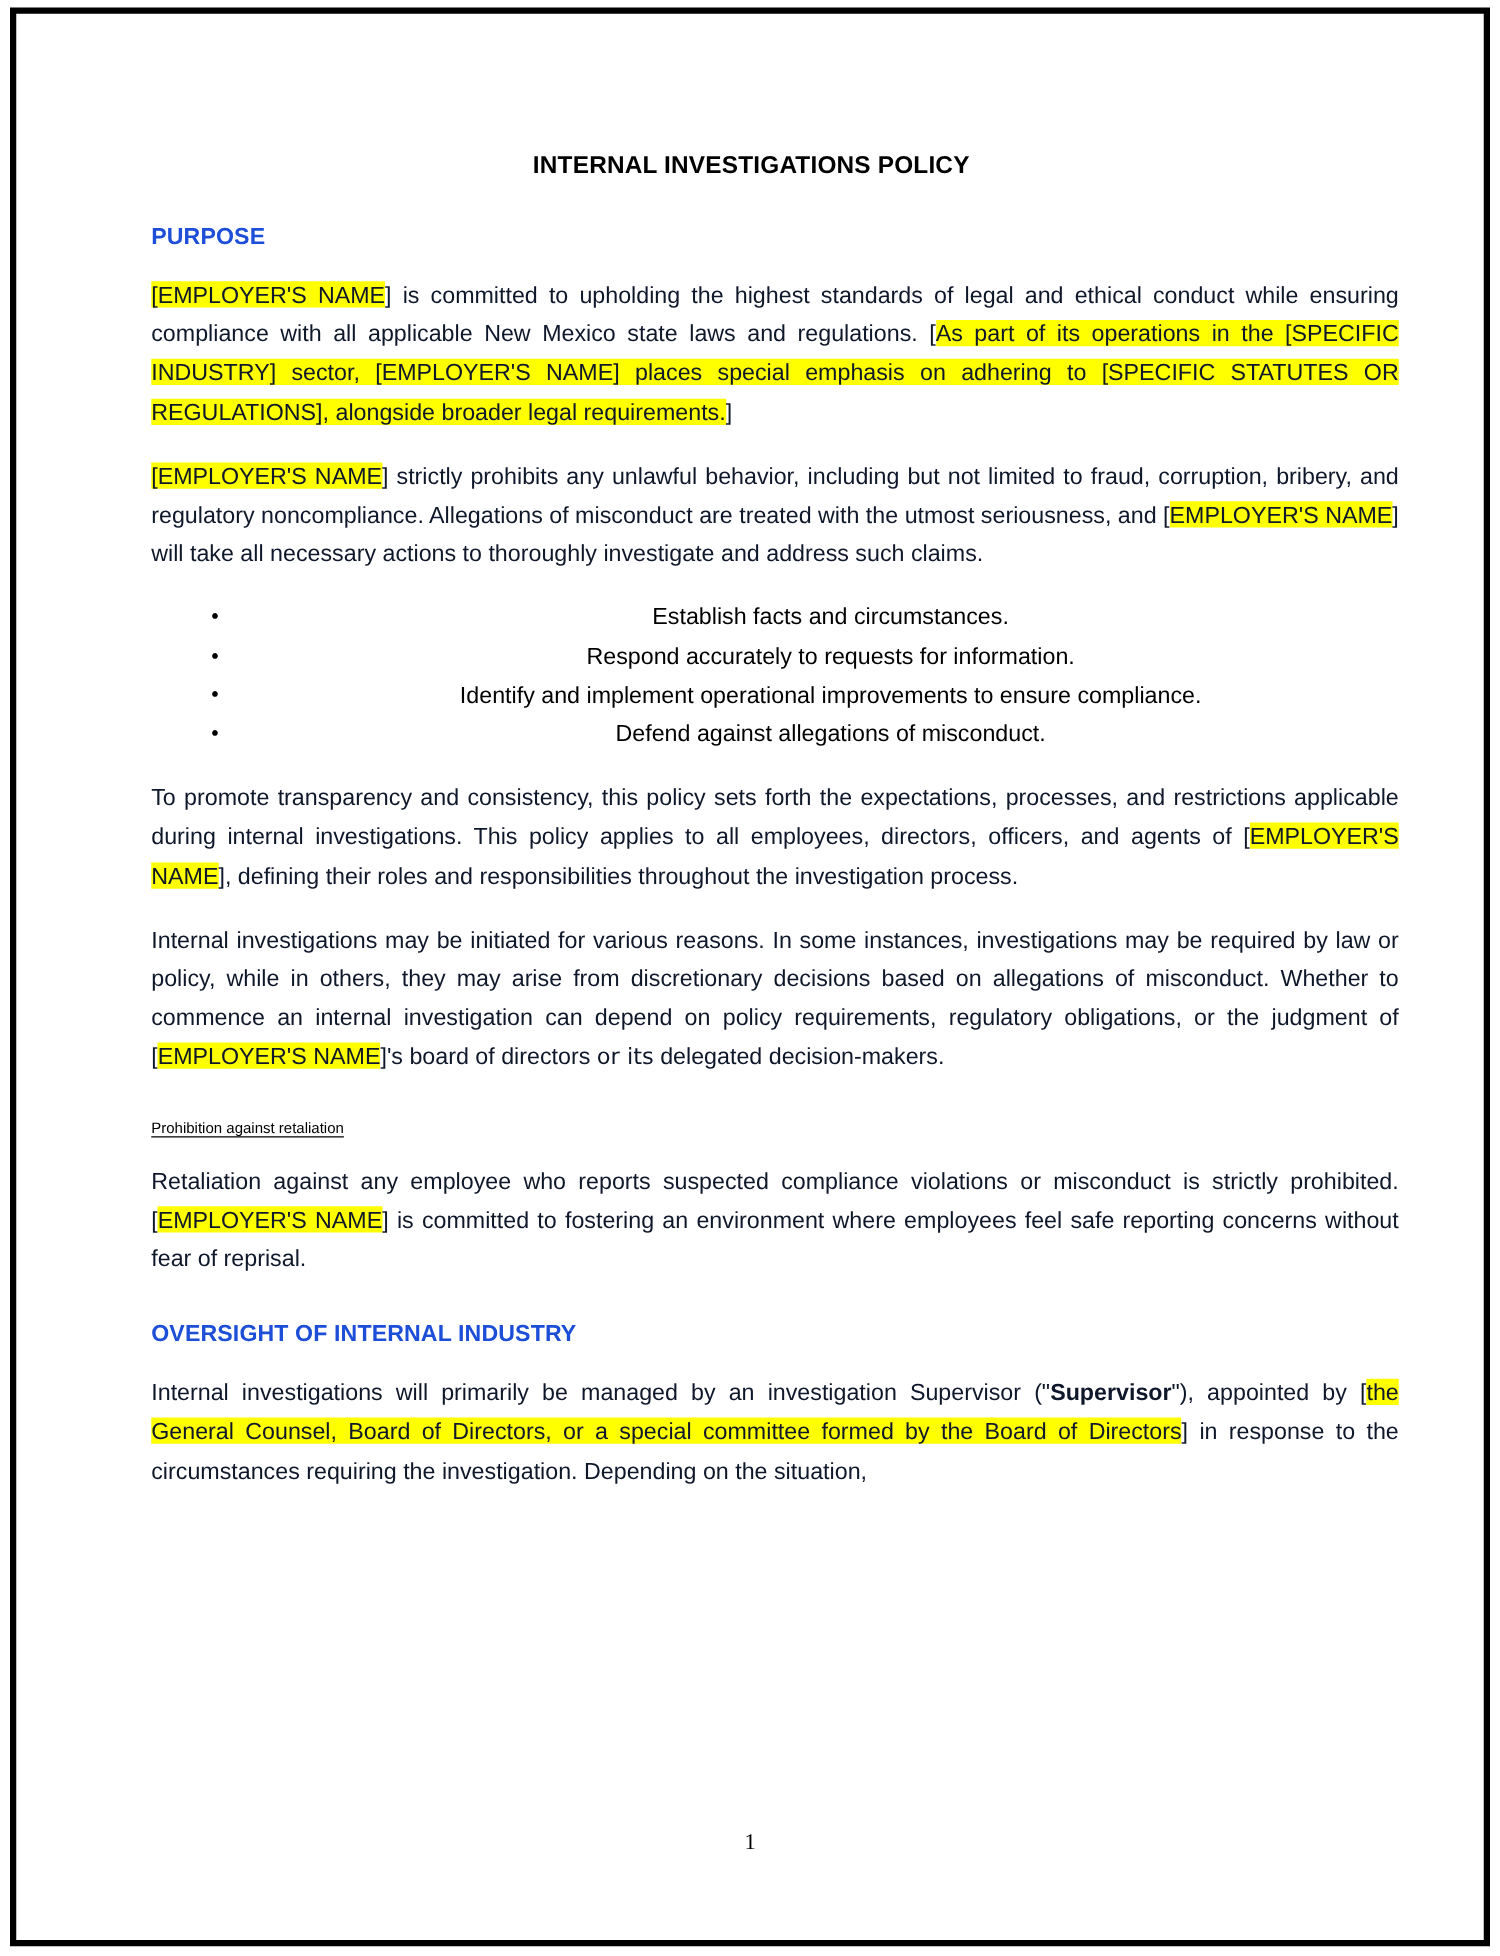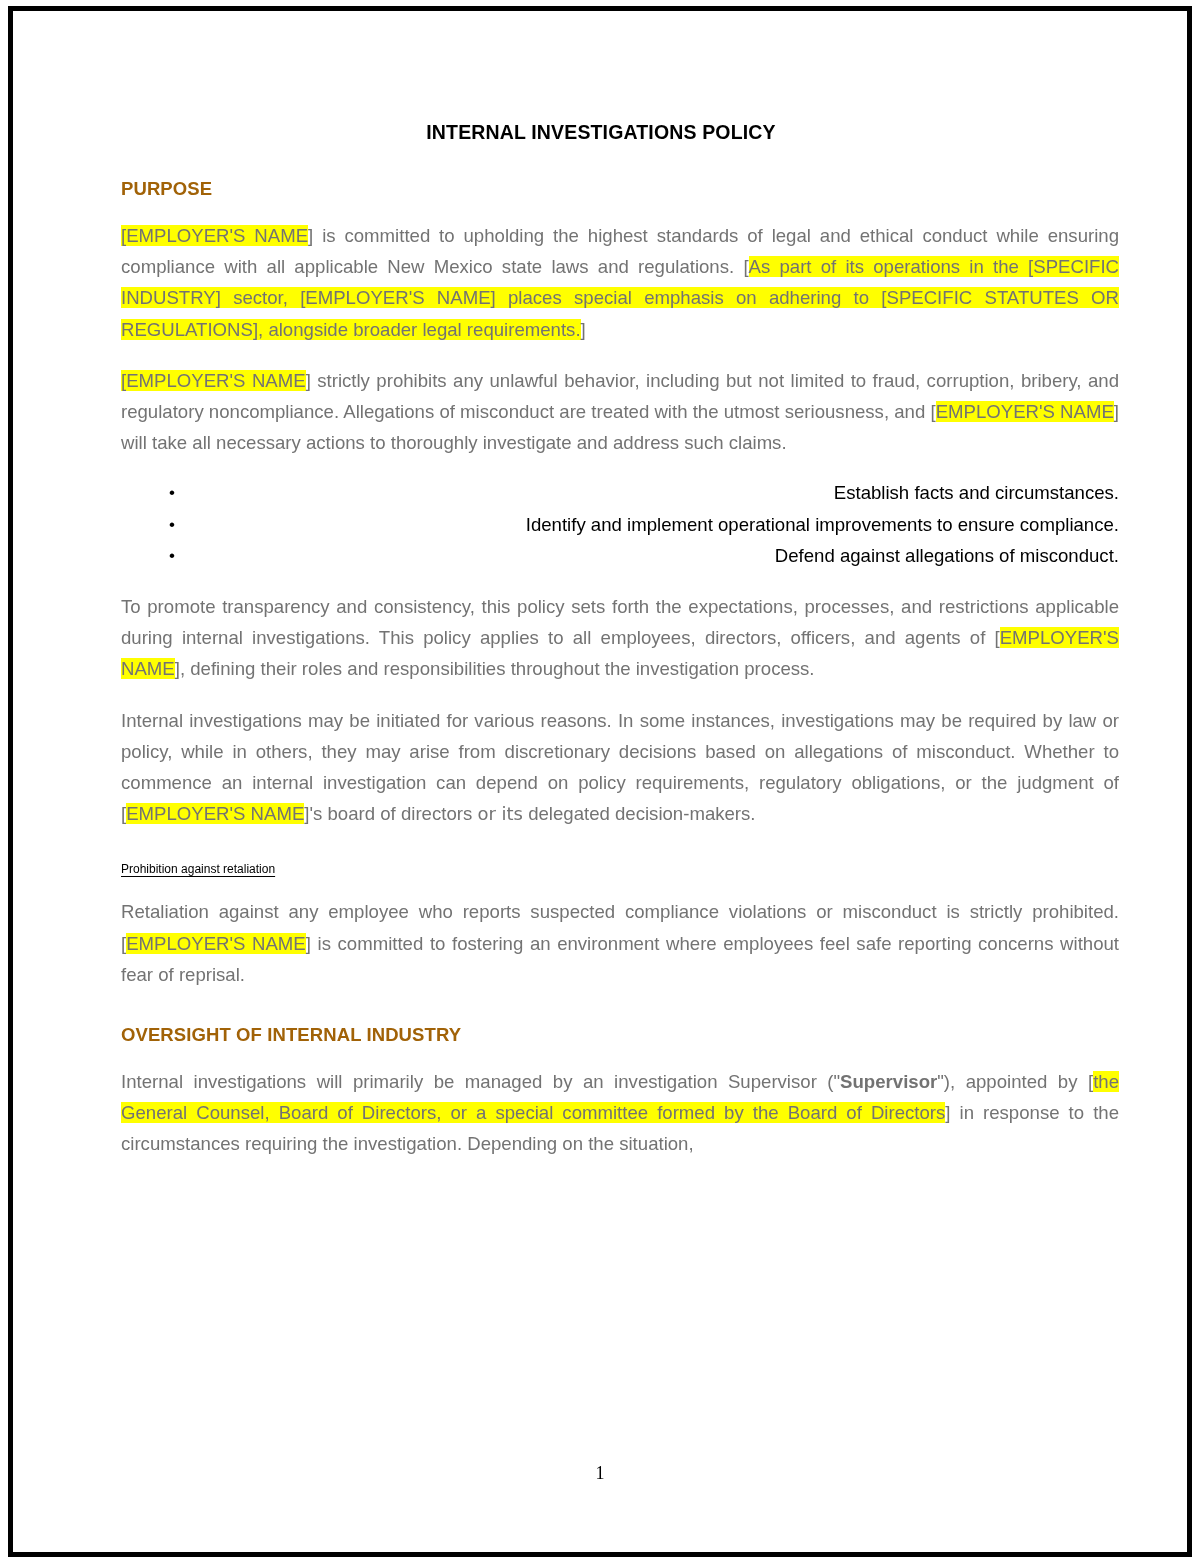--- a/index.html
+++ b/index.html
@@ -42,52 +42,52 @@
     font-weight: bold;
     font-size: 19.5px;
     letter-spacing: 0.15px;
     color: #000000;
     margin: 110px 0 0 0;
     padding-right: 38px;
   }
   h2.section-heading {
     font-weight: bold;
     font-size: 18.5px;
-    color: #a16207;
+    color: #1d4ed8;
     margin: 34px 0 0 0;
     letter-spacing: 0.1px;
   }
   h3.sub-heading {
     font-weight: normal;
     font-size: 12px;
     color: #000000;
     margin: 33px 0 0 0;
     text-decoration: underline;
     text-underline-offset: 3px;
   }
   p.body-para {
     text-align: justify;
     text-justify: inter-word;
     font-size: 18.6px;
     line-height: 31.2px;
-    color: #737373;
+    color: #0f172a;
     margin: 20px 0 0 0;
   }
   ul.review-list {
     list-style: none;
     margin: 19px 0 0 0;
     padding: 0;
   }
   ul.review-list li {
     position: relative;
     font-size: 18.6px;
     line-height: 31.2px;
     color: #000000;
     padding-left: 89px;
-    text-align: right;
+    text-align: center;
   }
   ul.review-list li::before {
     content: "\2022";
     position: absolute;
     left: 48px;
     top: 0;
     font-size: 17px;
     line-height: 31.2px;
   }
   .hl {
@@ -122,20 +122,21 @@
 
       <h2 class="section-heading">PURPOSE</h2>
 
       <p class="body-para"><span class="hl">[EMPLOYER'S NAME</span><span>] is committed to upholding the highest standards of legal and ethical conduct while ensuring compliance with all applicable New Mexico state laws and regulations. [</span><span class="hl">As part of its operations in the [SPECIFIC INDUSTRY] sector, [EMPLOYER'S NAME] places special emphasis on adhering to [SPECIFIC STATUTES OR REGULATIONS], alongside broader legal requirements.</span><span>]</span></p>
 
       <p class="body-para"><span class="hl">[EMPLOYER'S NAME</span><span>] strictly prohibits any unlawful behavior, including but not limited to fraud, corruption, bribery, and regulatory noncompliance. Allegations of misconduct are treated with the utmost seriousness, and [</span><span class="hl">EMPLOYER'S NAME</span><span>] will take all necessary actions to thoroughly investigate and address such claims.</span></p>
 
 
       <ul class="review-list">
         <li>Establish facts and circumstances.</li>
+        <li>Respond accurately to requests for information.</li>
         <li>Identify and implement operational improvements to ensure compliance.</li>
         <li>Defend against allegations of misconduct.</li>
       </ul>
 
       <p class="body-para"><span>To promote transparency and consistency, this policy sets forth the expectations, processes, and restrictions applicable during internal investigations. This policy applies to all employees, directors, officers, and agents of [</span><span class="hl">EMPLOYER'S NAME</span><span>], defining their roles and responsibilities throughout the investigation process.</span></p>
 
 
       <p class="body-para"><span>Internal investigations may be initiated for various reasons. In some instances, investigations may be required by law or policy, while in others, they may arise from discretionary decisions based on allegations of misconduct. Whether to commence an internal investigation can depend on policy requirements, regulatory obligations, or the judgment of [</span><span class="hl">EMPLOYER'S NAME</span><span>]'s board of directors </span><span class="alt-font">or its</span><span> delegated decision-makers.</span></p>
 
       <h3 class="sub-heading">Prohibition against retaliation</h3>

